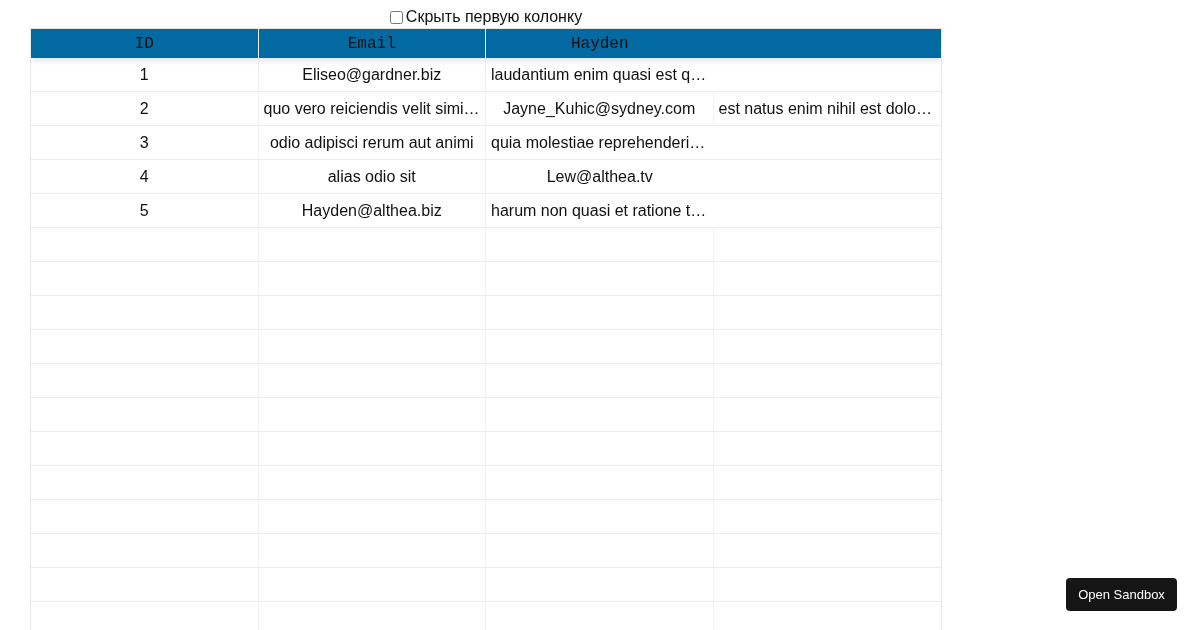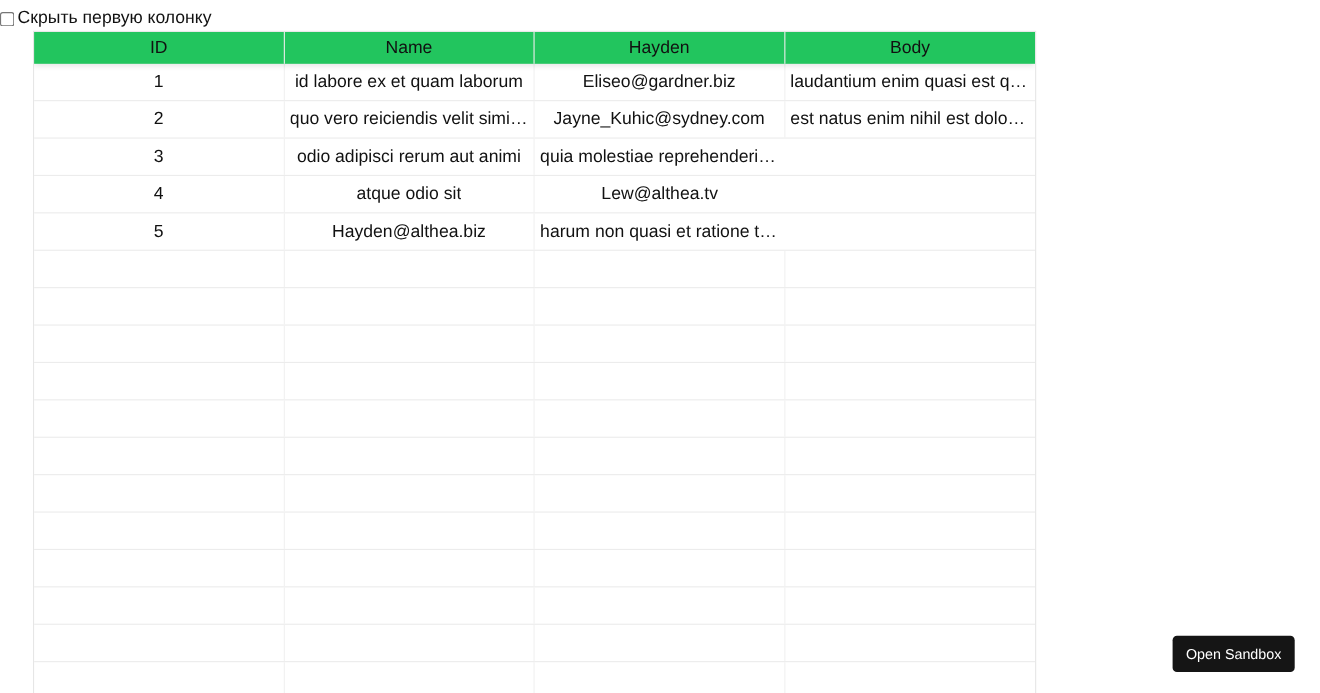--- a/index.html
+++ b/index.html
@@ -2,31 +2,31 @@
 <html><head>
 <meta charset="utf-8">
 <style>
   html, body { margin: 0; padding: 0; }
   body {
     width: 1200px; height: 630px; overflow: hidden; background: #ffffff;
     font-family: "Liberation Sans", sans-serif; color: #1a1a1a; position: relative;
   }
   .toolbar {
     position: absolute; top: 8px; left: 0; width: 972px;
-    display: flex; align-items: center;
+    display: flex; justify-content: center; align-items: center;
     font-size: 16px; color: #111;
   }
   .toolbar input { margin: 0 3px 0 0; width: 13px; height: 13px; }
   .grid {
     position: absolute; left: 30px; top: 28px; width: 910px; height: 610px;
     border: 1px solid #e6e6e6; overflow: hidden; background: #fff;
   }
   .grid-header {
     display: flex; height: 29px; position: relative; z-index: 2;
-    box-shadow: 0 3px 5px rgba(0,0,0,0.10); background: #22c55e;
+    box-shadow: 0 3px 5px rgba(0,0,0,0.10); background: #0369a1; font-family: Liberation Mono, monospace;
   }
   .hcell {
     width: 227.5px; box-sizing: border-box; border-right: 1px solid #ededed;
     display: flex; align-items: center; justify-content: center;
     font-size: 16px; color: #111;
   }
   .hcell:last-child { border-right: none; }
   .row {
     display: flex; height: 34px; border-bottom: 1px solid #ececec; box-sizing: border-box;
   }
@@ -50,33 +50,29 @@
 <body>
 
 <div class="toolbar">
   <input type="checkbox" style="">
   <span>Скрыть первую колонку</span>
 </div>
 
 <div class="grid">
   <div class="grid-header">
     <div class="hcell">ID</div>
-    <div class="hcell">Name</div>
+    <div class="hcell">Email</div>
     <div class="hcell">Hayden</div>
-    <div class="hcell">Body</div>
   </div>
   <div class="grid-body">
     <div class="row">
       <div class="cell c-center">
           <span>1</span>
         </div>
       <div class="cell c-center">
-          <span>id labore ex et quam laborum</span>
-        </div>
-      <div class="cell c-center">
           <span>Eliseo@gardner.biz</span>
         </div>
       <div class="cell c-left">
           <span>laudantium enim quasi est qui...</span>
         </div>
     </div>
     <div class="row">
       <div class="cell c-center">
           <span>2</span>
         </div>
@@ -99,21 +95,21 @@
         </div>
       <div class="cell c-left">
           <span>quia molestiae reprehenderit ...</span>
         </div>
     </div>
     <div class="row">
       <div class="cell c-center">
           <span>4</span>
         </div>
       <div class="cell c-center">
-          <span>atque odio sit</span>
+          <span>alias odio sit</span>
         </div>
       <div class="cell c-center">
           <span>Lew@althea.tv</span>
         </div>
     </div>
     <div class="row">
       <div class="cell c-center">
           <span>5</span>
         </div>
       <div class="cell c-center">

